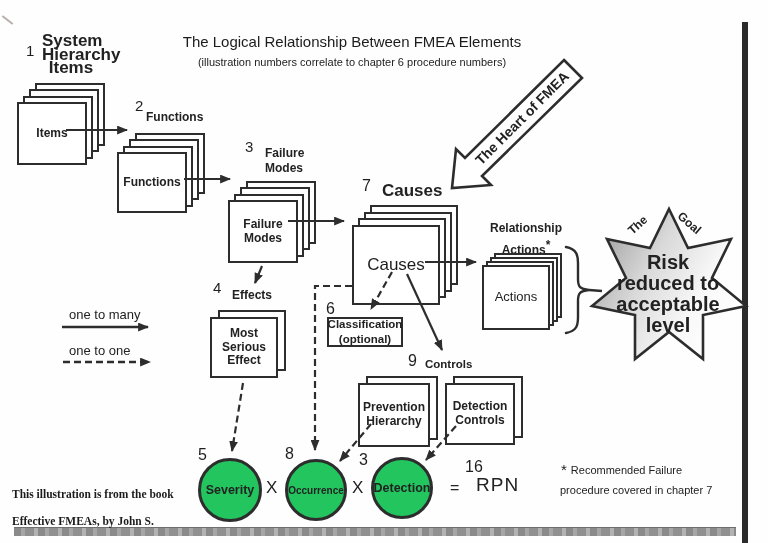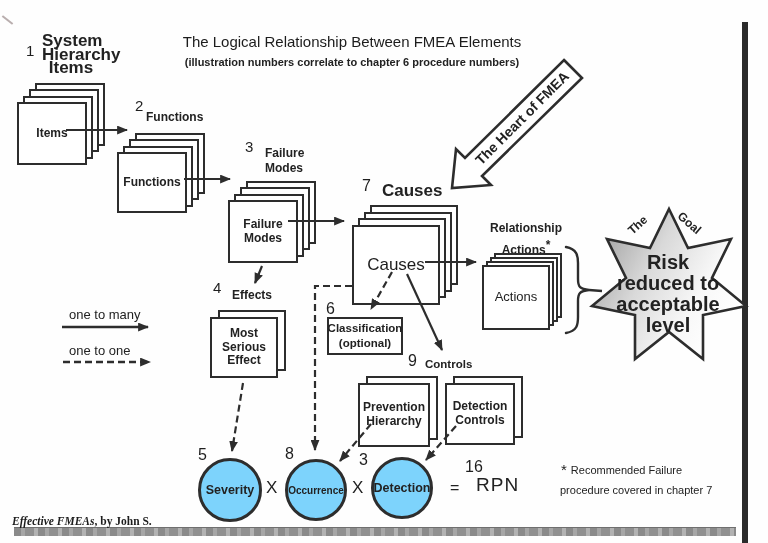--- a/index.html
+++ b/index.html
@@ -27,21 +27,21 @@
   .stack-actions .card { font-size:13px; font-weight:normal; }
   .stack-effects .card, .stack-prevention .card, .stack-detection .card { font-size:12px; font-weight:bold; }
   .single-box {
     position:absolute; background:#fff; border:2px solid var(--ink);
     display:flex; align-items:center; justify-content:center;
     text-align:center; white-space:pre-line; font-size:11.5px; font-weight:600; line-height:1.3;
   }
 
   
   .circle {
-    position:absolute; background:#7dd3fc; border:3px solid var(--ink); border-radius:50%;
+    position:absolute; background:#22c55e; border:3px solid var(--ink); border-radius:50%;
     display:flex; align-items:center; justify-content:center;
     font-weight:bold; text-align:right;
   }
 
   .num { position:absolute; font-size:16px; color:#1f1f1f; }
 
   svg.overlay { position:absolute; left:0; top:0; pointer-events:none; }
 
   .page-title { font-size:15px; color:#1c1c1c; }
   .page-subtitle { font-size:11px; color:#222; }
@@ -51,31 +51,31 @@
   .bottom-bar {
     position:absolute; left:14px; top:527px; width:722px; height:9px;
     background:repeating-linear-gradient(90deg,#8a8a8a 0 7px,#a6a6a6 7px 11px,#909090 11px 20px,#b2b2b2 20px 24px);
     border-top:1px solid #6f6f6f;
   }
   .right-bar { position:absolute; left:742px; top:22px; width:6px; height:521px; background:#2b2b2b; }
   .corner-mark { position:absolute; left:1px; top:19px; width:13px; height:2px; background:#b9aeae; transform:rotate(38deg); }
 
   .fn-ast { font-size:15px; vertical-align:-1px; margin-right:4px; }
   .attrib { font-family:"Liberation Serif", serif; font-weight:bold; font-size:11.5px; line-height:13.4px; color:#1c1c1c; }
-  .attrib .it { font-style:italic; }
+  .attrib .it { }
 </style>
 </head>
 <body>
 
 <div class="corner-mark"></div>
 <div class="right-bar"></div>
 <div class="bottom-bar"></div>
 
 <div class="lbl page-title center" style="left:152px;top:33px;width:400px;">The Logical Relationship Between FMEA Elements</div>
-<div class="lbl page-subtitle center" style="left:152px;top:56px;width:400px;font-weight:bold;">(illustration numbers correlate to chapter 6 procedure numbers)</div>
+<div class="lbl page-subtitle center" style="left:152px;top:56px;width:400px;">(illustration numbers correlate to chapter 6 procedure numbers)</div>
 
 <div class="num" style="left:26px;top:42px;font-size:15px;">1</div>
 <div class="lbl bold center" style="left:42px;top:34px;width:58px;font-size:17px;line-height:13.5px;">System
 Hierarchy
 Items</div>
 <div class="stack stack-items" style="left:17px;top:102px;width:70px;height:63px;">
   <div class="card" style="left:18px;top:-19px;"></div>
   <div class="card" style="left:12px;top:-13px;"></div>
   <div class="card" style="left:6px;top:-6px;"></div>
   <div class="card">Items</div>
@@ -121,21 +121,21 @@
 <div class="num" style="left:213px;top:279px;font-size:15px;">4</div>
 <div class="lbl bold" style="left:232px;top:288px;font-size:12px;">Effects</div>
 <div class="stack stack-effects" style="left:210px;top:317px;width:68px;height:61px;">
   <div class="card" style="left:8px;top:-7px;"></div>
   <div class="card">Most
 Serious
 Effect</div>
 </div>
 
 <div class="num" style="left:326px;top:300px;">6</div>
-<div class="single-box" style="left:327px;top:317px;width:76px;height:38px;">Classification
+<div class="single-box" style="left:327px;top:317px;width:76px;height:30px;">Classification
 (optional)</div>
 
 <div class="num" style="left:408px;top:352px;">9</div>
 <div class="lbl bold" style="left:425px;top:358px;font-size:11.5px;">Controls</div>
 <div class="stack stack-prevention" style="left:358px;top:383px;width:72px;height:64px;">
   <div class="card" style="left:8px;top:-7px;"></div>
   <div class="card">Prevention
 Hierarchy</div>
 </div>
 <div class="stack stack-detection" style="left:445px;top:383px;width:70px;height:62px;">
@@ -157,21 +157,21 @@
 <div class="num" style="left:465px;top:458px;">16</div>
 <div class="lbl" style="left:476px;top:474px;font-size:19px;letter-spacing:1px;">RPN</div>
 
 <div class="lbl" style="left:69px;top:307px;font-size:13px;">one to many</div>
 <div class="lbl" style="left:69px;top:343px;font-size:13px;">one to one</div>
 
 <div class="lbl" style="left:561px;top:461px;font-size:11px;"><span class="fn-ast">*</span><span>Recommended Failure</span></div>
 <div class="lbl" style="left:560px;top:484px;font-size:11px;">procedure covered in chapter 7</div>
 
 <div class="lbl attrib" style="left:12px;top:475px;width:180px;">
-  <br>
+  <span>This illustration is from the book</span><br>
   <span class="it">Effective FMEAs</span><span>, by John S.</span><br>
   <span>Carlson, published by John Wiley &amp;</span><br>
   
 </div>
 
 <svg class="overlay" width="768" height="543" viewBox="0 0 768 543">
   <defs>
     <marker id="ah" viewBox="0 0 10 8" markerWidth="11" markerHeight="9" refX="9" refY="4" orient="auto" markerUnits="userSpaceOnUse">
       <path d="M0,0 L10,4 L0,8 Z" fill="var(--ink)"></path>
     </marker>

